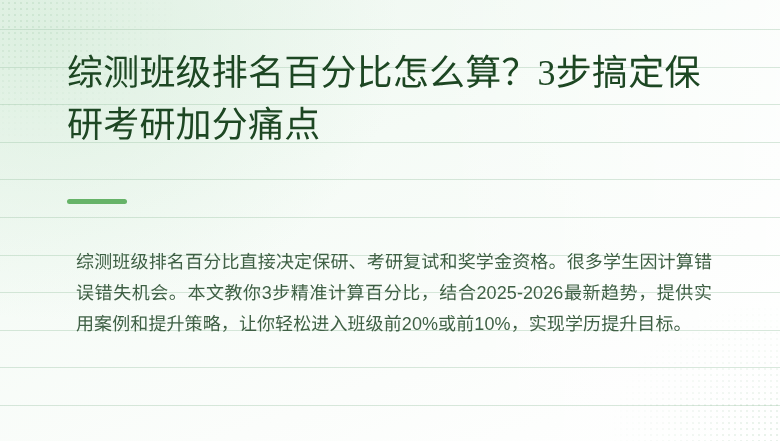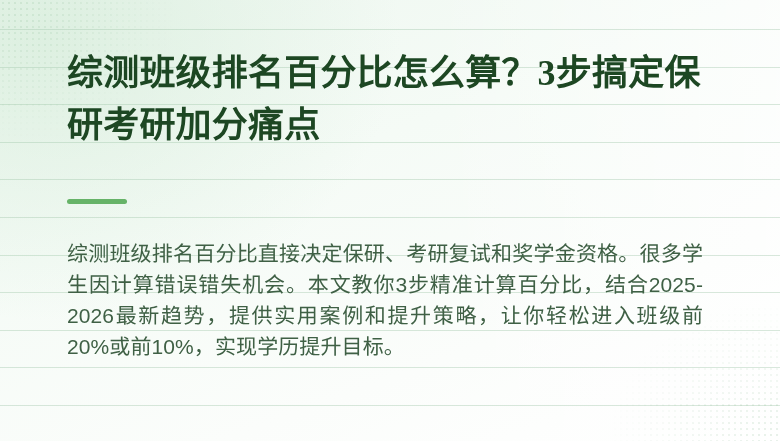--- a/index.html
+++ b/index.html
@@ -81,21 +81,21 @@
     height: 441px;
   }
 
   .headline {
     position: absolute;
     top: 47px;
     left: 0;
     width: 638px;
     margin: 0;
     font-family: "Liberation Serif", "DejaVu Serif", serif;
-    font-weight: 700;
+    font-weight: 400;
     font-size: 36px;
     line-height: 52px;
     letter-spacing: 0.2px;
     color: #1d4723;
   }
 
   .rule {
     position: absolute;
     left: 0;
     top: 199px;
@@ -103,24 +103,24 @@
     height: 5px;
     border-radius: 2.5px;
     background: #66b368;
   }
 
   .summary {
     position: absolute;
     left: 0;
     top: 238px;
     width: 636px;
-    margin: 0;
+    margin: 9px;
     font-family: "Liberation Sans", "DejaVu Sans", sans-serif;
     font-weight: 400;
-    font-size: 21px;
+    font-size: 18px;
     line-height: 31px;
     letter-spacing: 0.1px;
     color: #3f6045;
     text-align: justify;
     text-justify: inter-ideograph;
   }
 </style>
 </head>
 <body>
 

